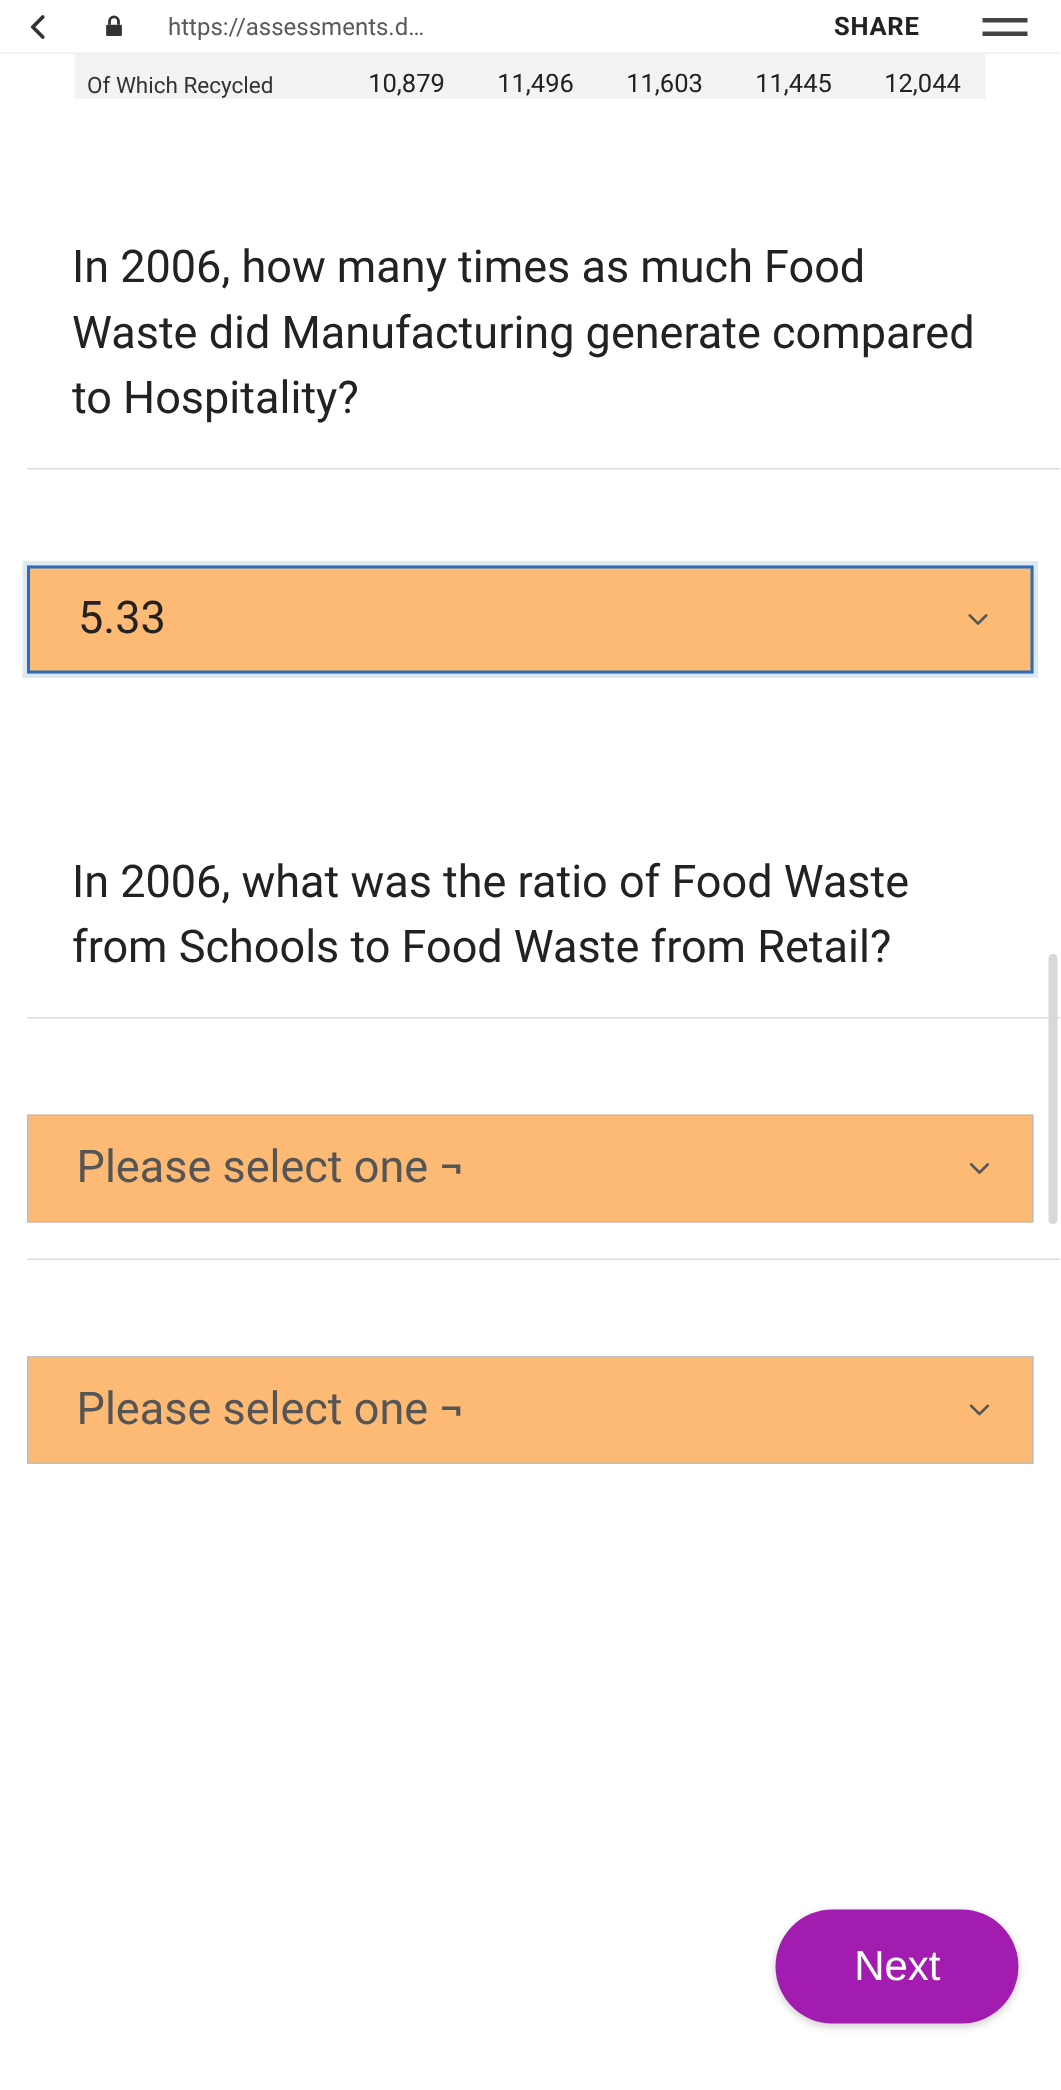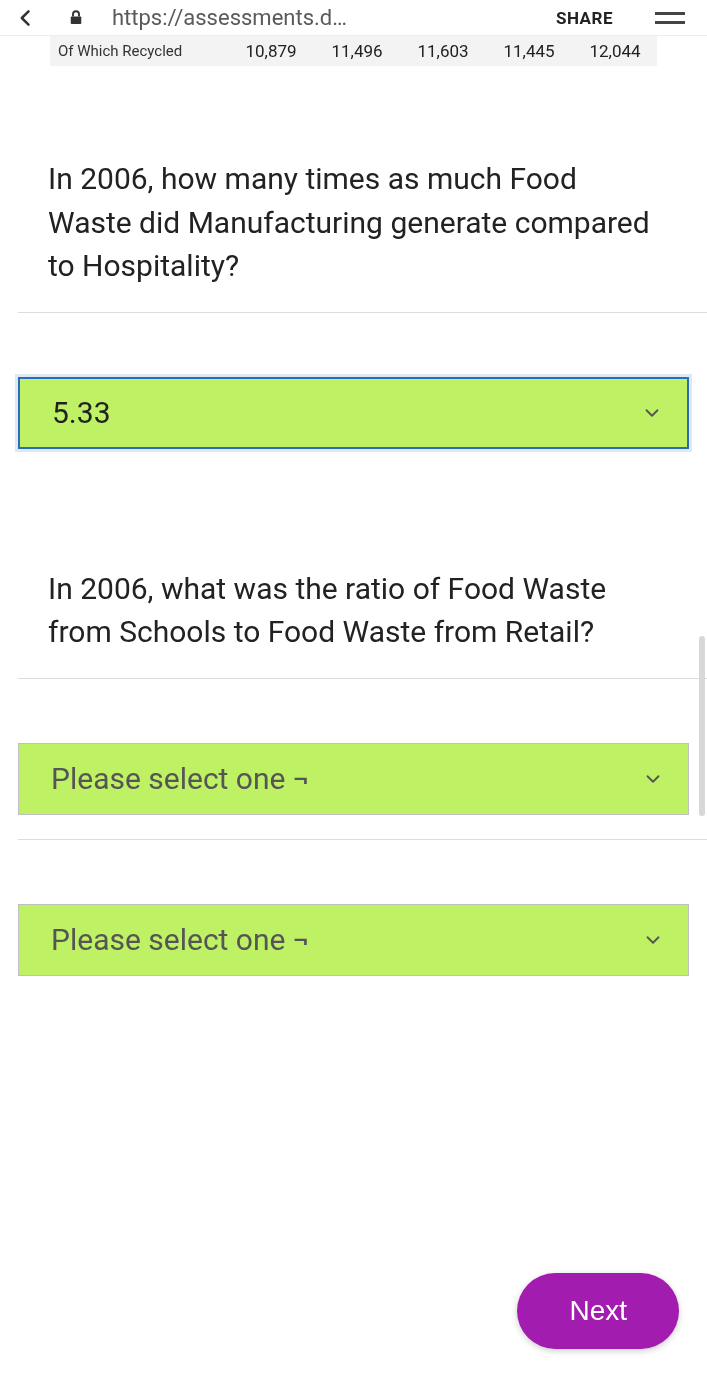--- a/index.html
+++ b/index.html
@@ -1,36 +1,36 @@
 <!DOCTYPE html>
 <html><head>
 <meta charset="utf-8">
 <style>
   * { box-sizing: border-box; margin: 0; padding: 0; }
   html, body { width: 707px; height: 1393px; font-family: -apple-system, BlinkMacSystemFont, "Segoe UI", Roboto, Arial, sans-serif; background: #fff; color: #222; overflow: hidden; position: relative; }
   .topbar { position: absolute; top: 0; left: 0; right: 0; height: 36px; display: flex; align-items: center; padding: 0 12px; gap: 24px; border-bottom: 1px solid #eee; }
   .topbar .back { width: 28px; height: 28px; display: flex; align-items: center; justify-content: center; }
   .topbar .lock { width: 24px; height: 24px; display: flex; align-items: center; justify-content: center; }
-  .topbar .url { flex: 0 1 auto; font-size: 22px; color: #5a5a5a; white-space: nowrap; overflow: hidden; text-overflow: ellipsis; max-width: 270px; }
+  .topbar .url { flex: 0 1 auto; font-size: 16px; color: #5a5a5a; white-space: nowrap; overflow: hidden; text-overflow: ellipsis; max-width: 270px; }
   .topbar .share { font-size: 17px; font-weight: 700; letter-spacing: 0.5px; color: #222; margin-left: auto; }
   .topbar .menu { width: 40px; height: 28px; display: flex; flex-direction: column; justify-content: center; gap: 6px; margin-left: 18px; }
   .topbar .menu .bar { height: 3px; background: #444; width: 30px; }
 
   .content { position: absolute; top: 36px; left: 0; right: 0; bottom: 0; overflow: hidden; }
 
-  .table-row { display: flex; background: #f3f3f3; margin: 0 50px 0 50px; align-items: center; height: 30px; font-size: 17px; }
+  .table-row { display: flex; background: #f3f3f3; margin: 0 50px 0 50px; align-items: flex-end; height: 30px; font-size: 17px; }
   .table-row .label { flex: 0 0 178px; padding-left: 8px; color: #333; font-size: 15px; }
   .table-row .cell { flex: 0 0 86px; text-align: center; color: #222; font-size: 17px; }
 
   .question { font-size: 30px; line-height: 1.45; color: #222; padding: 0 48px; }
   .q1 { margin-top: 91px; }
   .divider { height: 1px; background: #ddd; margin: 24px 0 0 18px; }
 
   .select-wrap { margin: 64px 18px 0 18px; position: relative; }
-  .select-box { width: 100%; height: 72px; border: 1px solid #bfbfbf; display: flex; align-items: center; padding: 0 32px; font-size: 30px; color: #222; background: #bef264; position: relative; }
+  .select-box { width: 100%; height: 72px; border: 1px solid #bfbfbf; display: flex; align-items: center; padding: 0 32px; font-size: 30px; color: #222; background: #fdba74; position: relative; }
   .select-box.active { border: 2px solid #2a6db8; box-shadow: 0 0 0 3px rgba(42,109,184,0.15); }
   .select-box .chev { position: absolute; right: 24px; top: 50%; transform: translateY(-50%); }
   .select-box.placeholder { color: #555; }
 
   .q2 { margin-top: 118px; }
   .q3 { margin-top: 88px; }
 
   .next-btn { position: absolute; right: 28px; bottom: 44px; background: #a21caf; color: #fff; font-size: 28px; font-weight: 500; border: none; border-radius: 40px; padding: 22px 52px; box-shadow: 0 2px 6px rgba(0,0,0,0.2); }
 
   .scroll-track { position: absolute; right: 2px; top: 600px; width: 6px; height: 180px; background: #d8d8d8; border-radius: 3px; }

